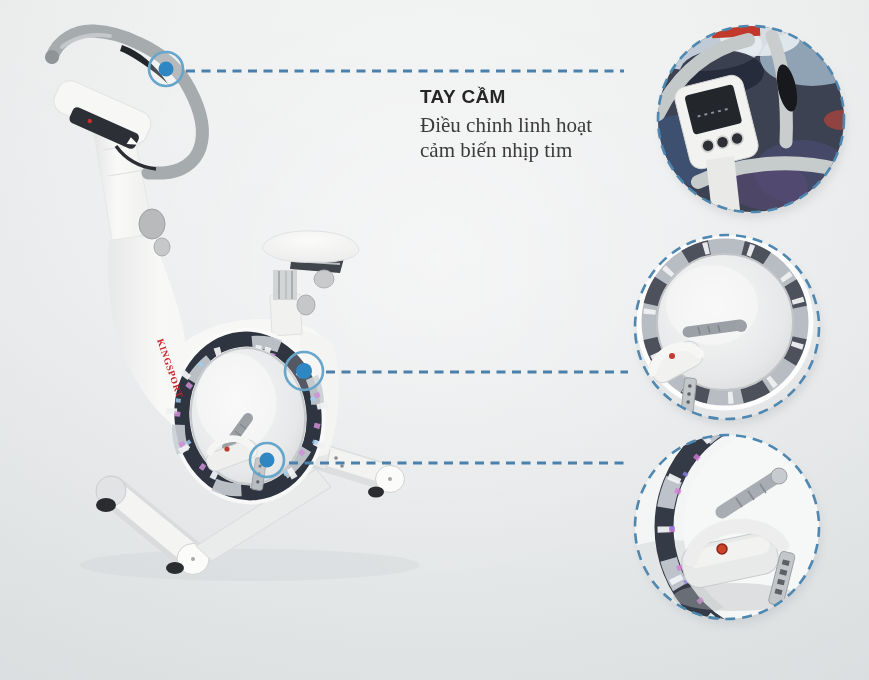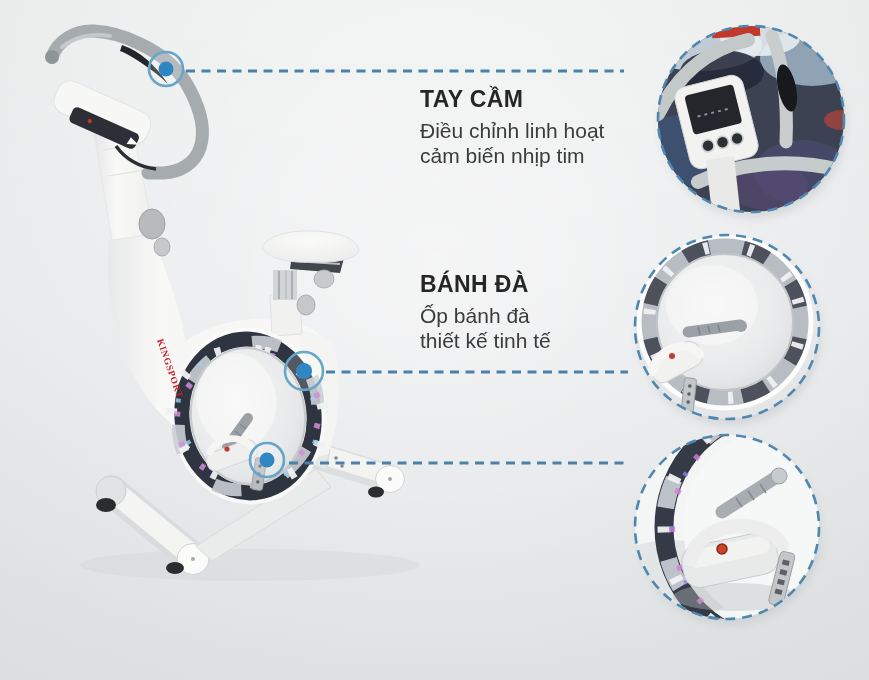--- a/index.html
+++ b/index.html
@@ -8,23 +8,23 @@
     background:linear-gradient(to bottom,#f0f1f1 0%,#ecedee 45%,#e1e4e5 100%);
     font-family:"Liberation Sans","DejaVu Sans",sans-serif;
   }
   .stage::after{
     content:"";position:absolute;inset:0;pointer-events:none;
     background:radial-gradient(ellipse at 50% 38%,rgba(255,255,255,.45) 0%,rgba(255,255,255,0) 55%,rgba(190,196,199,.18) 100%);
   }
   svg#scene{position:absolute;left:0;top:0;z-index:1;}
   .feature{position:absolute;left:420px;z-index:3;}
   .feature h3{
-    margin:0 0 5px 0;font-size:23px;font-weight:bold;color:#262626;letter-spacing:.4px;
+    margin:0 0 5px 0;font-size:19px;font-weight:bold;color:#262626;letter-spacing:.4px;
   }
-  .feature p{margin:0;font-size:21px;line-height:25px;color:#3b3b3b;font-weight:400;}
+  .feature p{margin:0;font-size:21px;line-height:25px;color:#3b3b3b;font-weight:400;font-family:Liberation Serif, serif;}
   .f-handlebar{top:86px;}
   .f-flywheel{top:271px;}
   .f-pedal{top:477px;}
 </style>
 </head>
 <body>
 
 <div class="stage">
 
 <svg id="scene" width="869" height="680" viewBox="0 0 869 680">
@@ -275,19 +275,15 @@
       <circle cx="267" cy="460" r="7.5" fill="#2e86c2"></circle>
     </g>
   </g>
 </svg>
 
   <div class="feature f-handlebar">
     <h3>TAY CẦM</h3>
     <p><span>Điều chỉnh linh hoạt</span><br><span>cảm biến nhịp tim</span></p>
   </div>
 
-  <div class="feature f-flywheel">
-    <h3>BÁNH ĐÀ</h3>
-    <p><span>Ốp bánh đà</span><br><span>thiết kế tinh tế</span></p>
-  </div>
 
 
 </div>
 
 </body></html>

